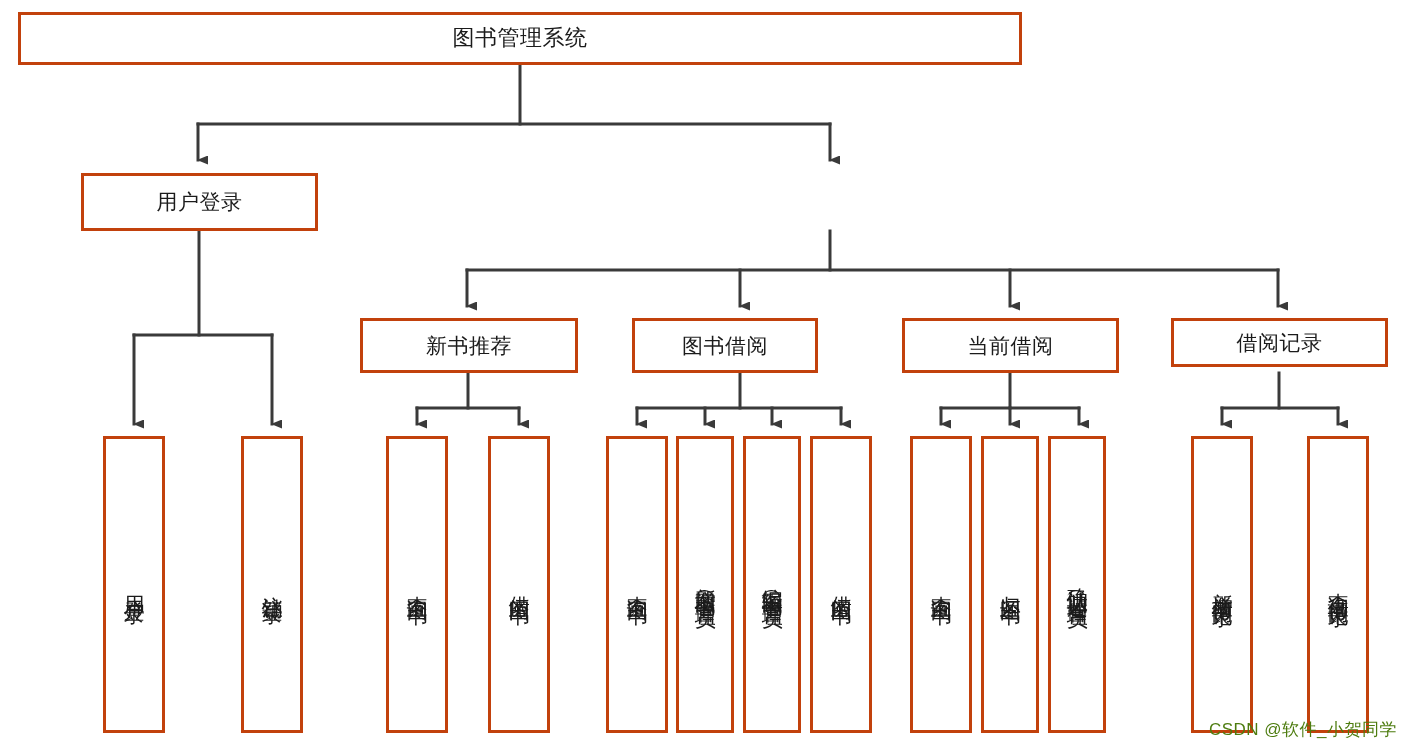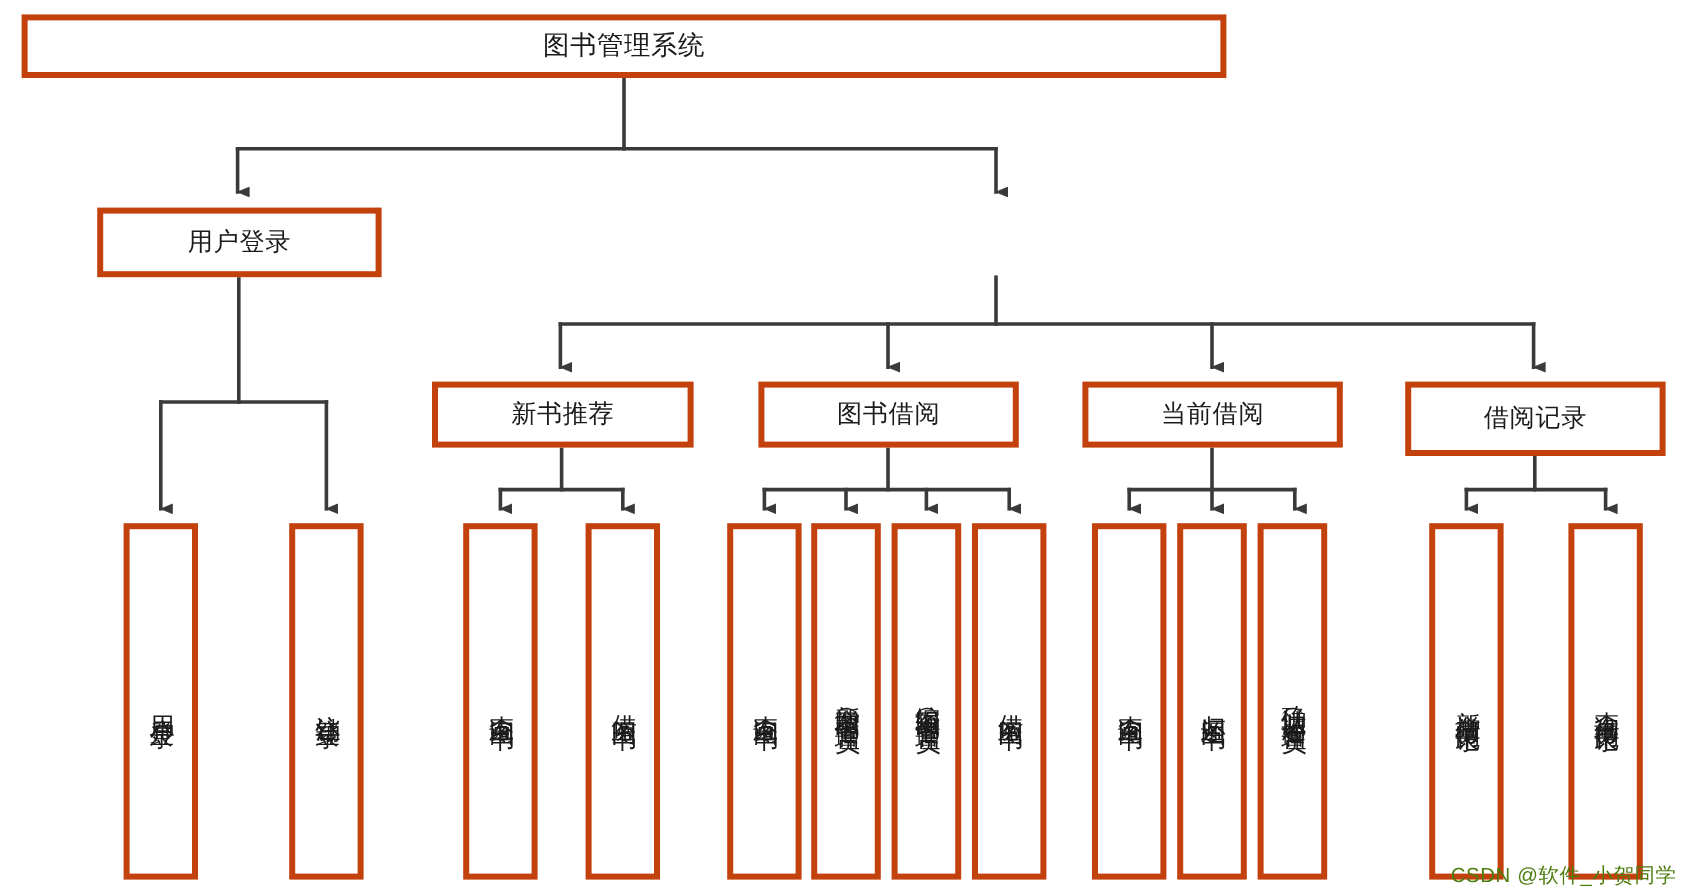--- a/index.html
+++ b/index.html
@@ -22,21 +22,21 @@
     left: 0;
     top: 0;
     width: 1405px;
     height: 747px;
     pointer-events: none;
   }
   .node {
     position: absolute;
     box-sizing: border-box;
     background: #ffffff;
-    border: 5px solid #c2410c;
+    border: 3px solid #c2410c;
     display: flex;
     align-items: center;
     justify-content: center;
     color: #1b1b1b;
     text-align: center;
     z-index: 2;
   }
   .node.horiz {
     font-size: 21px;
     letter-spacing: 0.5px;
@@ -130,27 +130,27 @@
     <span class="label">图书管理系统</span>
   </div>
 
   <div class="node horiz" style="left:81px; top:173px; width:237px; height:58px;">
     <span class="label">用户登录</span>
   </div>
 
   <div class="node horiz" style="left:360px; top:318px; width:218px; height:55px;">
     <span class="label">新书推荐</span>
   </div>
-  <div class="node horiz" style="left:632px; top:318px; width:217px; height:55px;">
+  <div class="node horiz" style="left:632px; top:318px; width:186px; height:55px;">
     <span class="label">图书借阅</span>
   </div>
   <div class="node horiz" style="left:902px; top:318px; width:217px; height:55px;">
     <span class="label">当前借阅</span>
   </div>
-  <div class="node horiz" style="left:1171px; top:318px; width:217px; height:62px;">
+  <div class="node horiz" style="left:1171px; top:318px; width:217px; height:49px;">
     <span class="label">借阅记录</span>
   </div>
 
   <div class="node vert" style="left:103px; top:436px; width:62px; height:297px;">
     <span class="label">用户登录</span>
   </div>
   <div class="node vert" style="left:241px; top:436px; width:62px; height:297px;">
     <span class="label">注销登录</span>
   </div>
 

